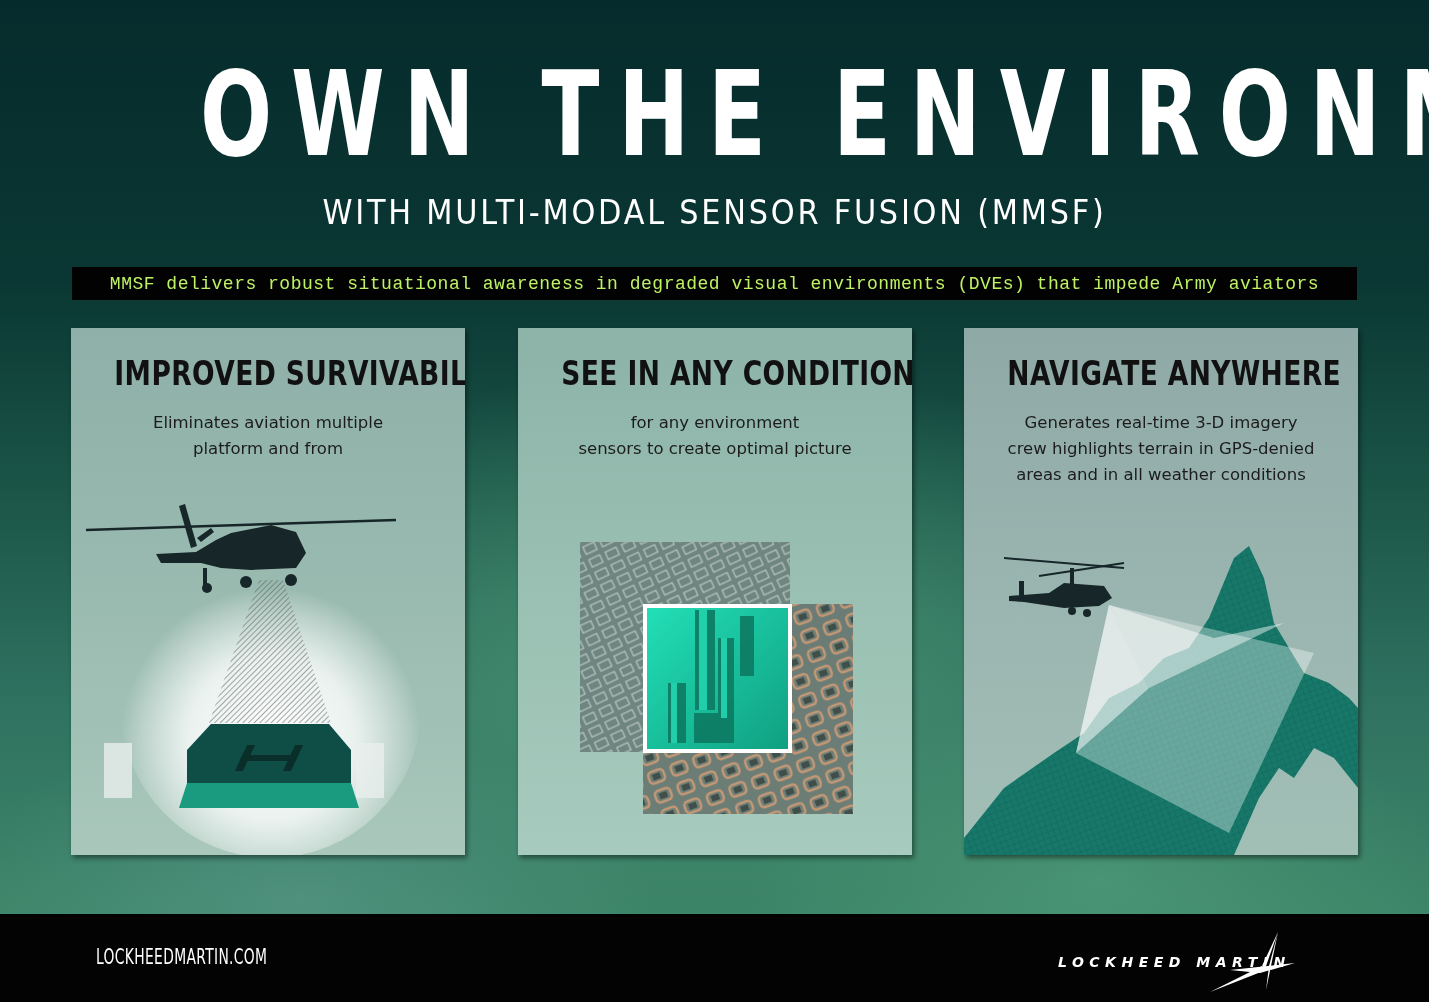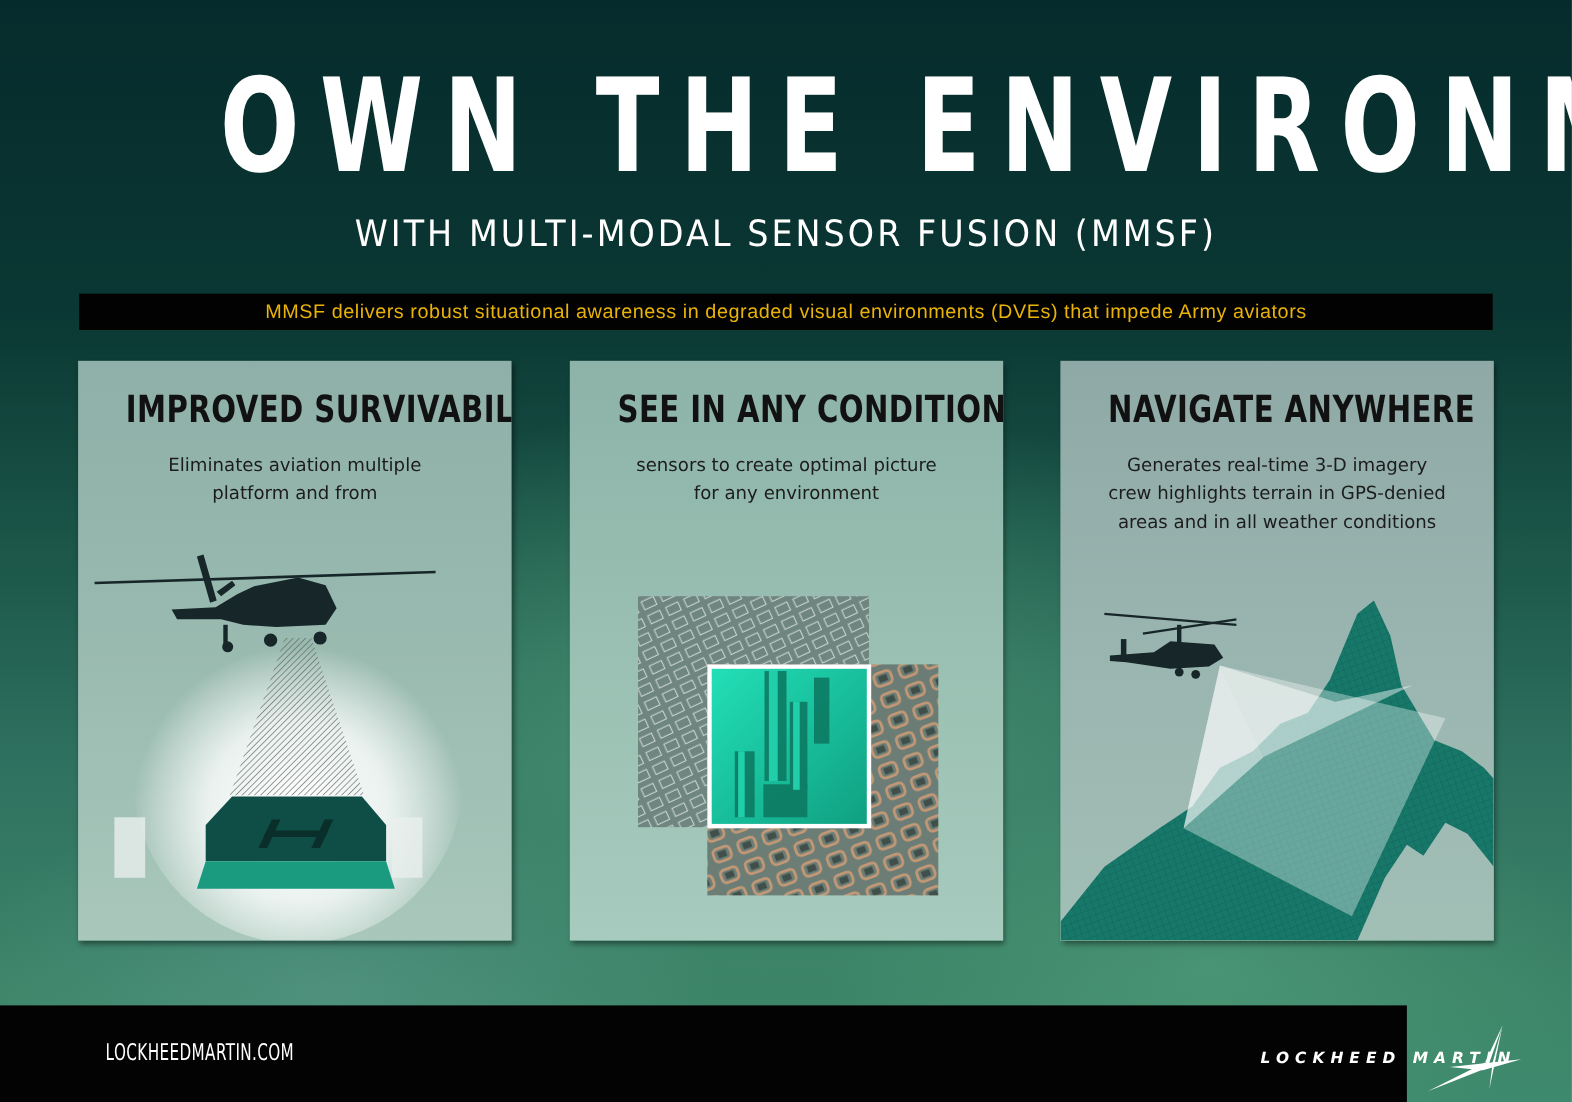--- a/index.html
+++ b/index.html
@@ -21,22 +21,22 @@
     white-space: nowrap;
   }
   .hero-subtitle {
     position: absolute; left: 0; top: 196px; width: 1429px; text-align: center;
     color: #ffffff; font-family: "DejaVu Sans", sans-serif;
     font-size: 33px; letter-spacing: 3px; line-height: 1;
     transform: scaleX(0.92);
   }
   .tagline-bar {
     position: absolute; left: 72px; top: 267px; width: 1285px; height: 33px;
-    background: #020202; color: #eab308;
-    font-family: Liberation Sans, sans-serif; font-size: 18px;
+    background: #020202; color: #bef264;
+    font-family: Liberation Mono, monospace; font-size: 18px;
     display: flex; align-items: center; justify-content: center; letter-spacing: 0.5px;
   }
   .panel {
     position: absolute; top: 328px; width: 394px; height: 527px;
     box-shadow: 2px 3px 5px rgba(0,0,0,0.45);
     overflow: hidden;
   }
   .panel-1 { left: 71px; background: linear-gradient(180deg, #8fb0a8 0%, #97b8ae 40%, #a9c7bb 100%); }
   .panel-2 { left: 518px; background: linear-gradient(180deg, #8db3a9 0%, #99c0b2 50%, #a7cbbe 100%); }
   .panel-3 { left: 964px; background: linear-gradient(180deg, #8faaa6 0%, #98b3ae 40%, #a2bfb6 100%); }
@@ -46,28 +46,28 @@
     font-size: 34px; line-height: 1; letter-spacing: 0.5px;
     transform: scaleX(0.78); white-space: nowrap;
   }
   .panel-body {
     position: absolute; top: 82px; left: 0; width: 100%; text-align: center;
     color: #1c1c1c; font-family: "DejaVu Sans", sans-serif; font-size: 16.5px; line-height: 26px;
   }
   .panel-body span { display: block; }
   .illus { position: absolute; left: 0; top: 170px; width: 394px; height: 357px; }
   .footer {
-    position: absolute; left: 0; top: 914px; width: 1279px; height: 88px; background: #030303;
+    position: absolute; left: 0; top: 914px; width: 1429px; height: 88px; background: #030303;
   }
   .footer-url {
     position: absolute; left: 96px; top: 33px; color: #ffffff;
     font-family: "DejaVu Sans", sans-serif; font-size: 21px; line-height: 1;
     transform: scaleX(0.66); transform-origin: left center; letter-spacing: 0.5px;
   }
-  .footer-logo { position: absolute; left: 1138px; top: 16px; width: 260px; height: 70px; }
+  .footer-logo { position: absolute; left: 1050px; top: 16px; width: 260px; height: 70px; }
   .logo-text {
     position: absolute; left: 8px; top: 24px; color: #ffffff;
     font-family: "DejaVu Sans", sans-serif; font-weight: bold; font-style: italic;
     font-size: 14px; letter-spacing: 5.5px; white-space: nowrap;
   }
   .logo-star { position: absolute; left: 120px; top: 0; }
 </style>
 </head>
 <body>
 
@@ -116,22 +116,22 @@
       <circle cx="175" cy="84" r="6"></circle>
       <circle cx="220" cy="82" r="6"></circle>
       <rect x="132" y="70" width="4" height="18"></rect>
     </g>
   </svg>
 </div>
 
 <div class="panel panel-2">
   <div class="panel-heading">SEE IN ANY CONDITION</div>
   <div class="panel-body">
+    <span>for any environment</span>
     <span>sensors to create optimal picture</span>
-    <span>for any environment</span>
   </div>
   <svg class="illus" viewBox="0 0 394 357">
     <defs>
       <pattern id="grayCity" width="18" height="14" patternUnits="userSpaceOnUse" patternTransform="rotate(-25)">
         <rect width="18" height="14" fill="#6f8580"></rect>
         <rect x="2" y="2" width="12" height="8" fill="none" stroke="#c6d3cf" stroke-width="1"></rect>
       </pattern>
       <pattern id="thermalCity" width="24" height="20" patternUnits="userSpaceOnUse" patternTransform="rotate(-20)">
         <rect width="24" height="20" fill="#62706a"></rect>
         <rect x="3" y="3" width="16" height="12" rx="4" fill="none" stroke="#c9906a" stroke-width="2.5"></rect>

